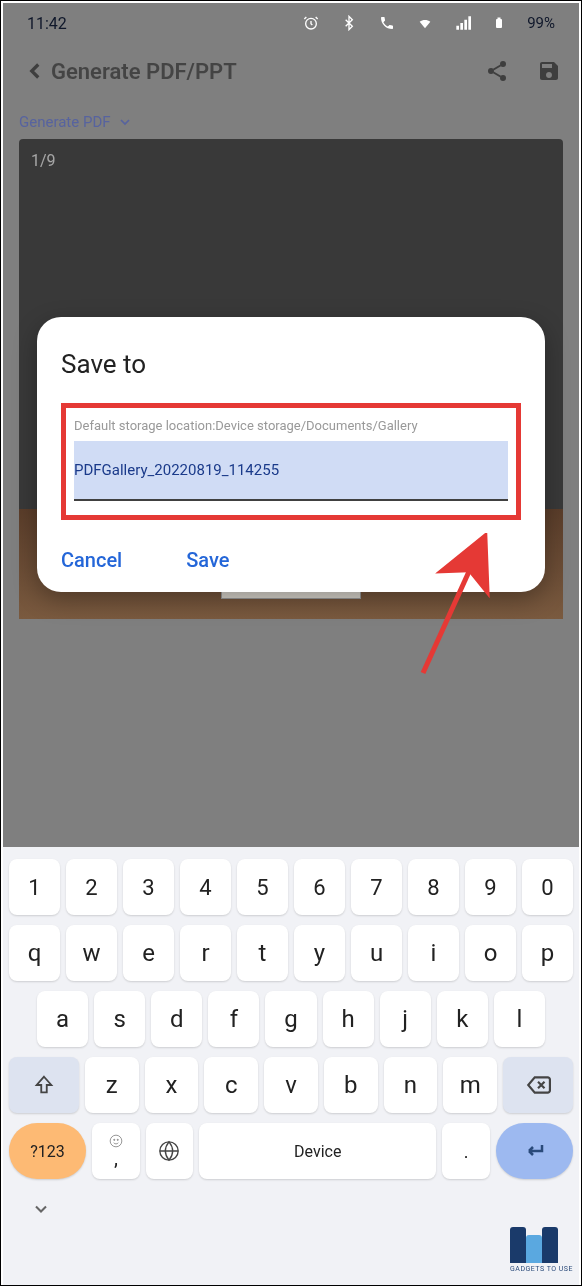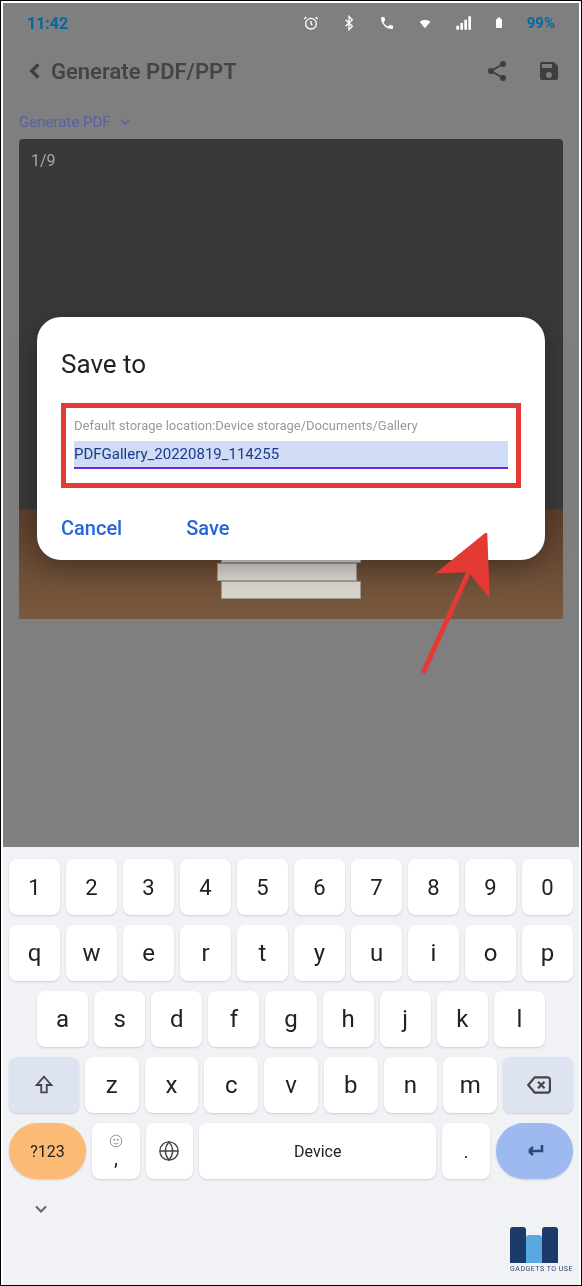--- a/index.html
+++ b/index.html
@@ -3,21 +3,21 @@
   <meta charset="utf-8">
   <style>
     * { margin: 0; padding: 0; box-sizing: border-box; font-family: -apple-system, BlinkMacSystemFont, 'Segoe UI', Roboto, sans-serif; }
     body { width: 582px; height: 1286px; background: #fff; position: relative; overflow: hidden; border: 1px solid #000; }
     
     .phone-screen { position: absolute; top: 2px; left: 2px; right: 2px; height: 845px; background: #f4f4f4; }
     
     .dimmed-bg { position: absolute; inset: 0; background: #e8e8e8; }
     .dim-overlay { position: absolute; inset: 0; background: rgba(0,0,0,0.45); }
     
-    .status-bar { position: relative; height: 40px; display: flex; align-items: center; justify-content: space-between; padding: 0 24px; color: #0369a1; font-size: 16px; font-weight: 700; z-index: 2; }
+    .status-bar { position: relative; height: 40px; display: flex; align-items: center; justify-content: space-between; padding: 0 24px; color: #0f172a; font-size: 16px; font-weight: 400; z-index: 2; }
     .status-right { display: flex; align-items: center; gap: 22px; }
     .status-icon { width: 16px; height: 16px; }
     
     .app-header { position: relative; height: 56px; display: flex; align-items: center; padding: 0 16px; z-index: 2; color: #fff; }
     .back-btn { width: 32px; height: 32px; display: flex; align-items: center; justify-content: center; }
     .header-title { font-size: 22px; font-weight: 600; flex: 1; color: rgba(20,20,20,0.55); }
     .header-actions { display: flex; gap: 24px; }
     .header-icon-btn { width: 28px; height: 28px; display: flex; align-items: center; justify-content: center; }
     
     .dropdown-row { position: relative; z-index: 2; padding: 14px 16px 8px; }
@@ -25,21 +25,21 @@
     
     .preview-area { position: relative; z-index: 2; margin: 0 16px; height: 480px; background: rgba(0,0,0,0.55); border-radius: 4px; padding: 12px; color: rgba(255,255,255,0.55); font-size: 16px; }
     .preview-image { position: absolute; bottom: 0; left: 0; right: 0; height: 110px; background: linear-gradient(to bottom, #5a3d2a 0%, #7a5a3f 100%); }
     .stack { position: absolute; bottom: 20px; left: 50%; transform: translateX(-50%); width: 160px; height: 90px; }
     .stack-item { position: absolute; width: 140px; height: 18px; background: #d8d4cc; border: 1px solid #999; left: 10px; }
     
     .dialog { position: absolute; top: 314px; left: 34px; right: 34px; background: #fff; border-radius: 24px; padding: 32px 24px 20px; z-index: 10; box-shadow: 0 8px 24px rgba(0,0,0,0.3); }
     .dialog-title { font-size: 26px; color: #222; margin-bottom: 24px; }
     .input-wrap { border: 5px solid #e53935; padding: 10px 8px 14px; position: relative; }
     .input-label { font-size: 13px; color: #999; margin-bottom: 8px; }
-    .input-field { width: 100%; border: none; border-bottom: 2px solid #6d28d9; font-size: 15px; color: #1a3a8a; padding: 4px 0; background: #d0dcf5; outline: none; }
+    .input-field { width: 100%; border: none; border-bottom: 2px solid #404040; font-size: 15px; color: #1a3a8a; padding: 20px 0; background: #d0dcf5; outline: none; }
     .dialog-actions { display: flex; gap: 64px; margin-top: 28px; padding-right: 8px; }
     .dialog-btn { background: none; border: none; font-size: 20px; font-weight: 500; color: #2466d8; cursor: pointer; }
     
     .arrow { position: absolute; z-index: 12; top: 530px; left: 410px; pointer-events: none; }
     
     .keyboard { position: absolute; bottom: 0; left: 2px; right: 2px; height: 438px; background: #f1f2f6; padding: 12px 6px 6px; }
     .kb-row { display: flex; justify-content: center; gap: 6px; margin-bottom: 10px; }
     .kb-key { background: #fff; border-radius: 8px; height: 56px; display: flex; align-items: center; justify-content: center; font-size: 24px; color: #222; box-shadow: 0 1px 2px rgba(0,0,0,0.15); flex: 1; min-width: 0; }
     .kb-key.num { font-size: 22px; }
     .kb-row.row2 { padding: 0 28px; }

